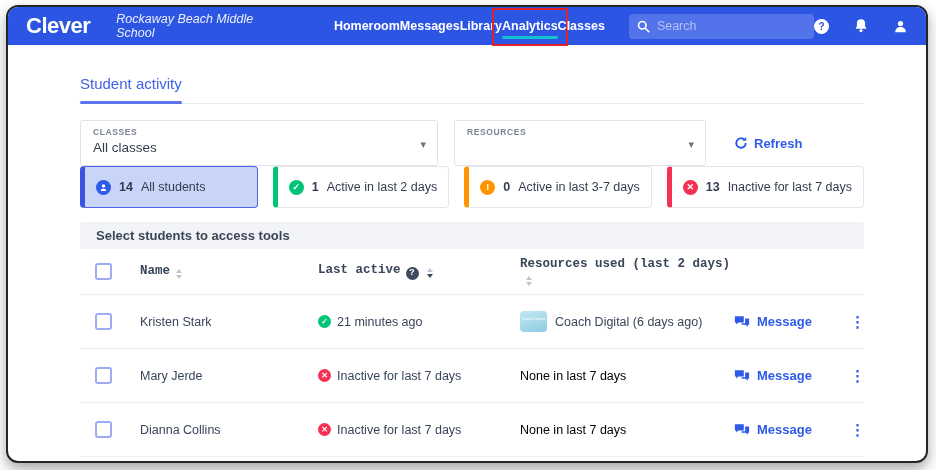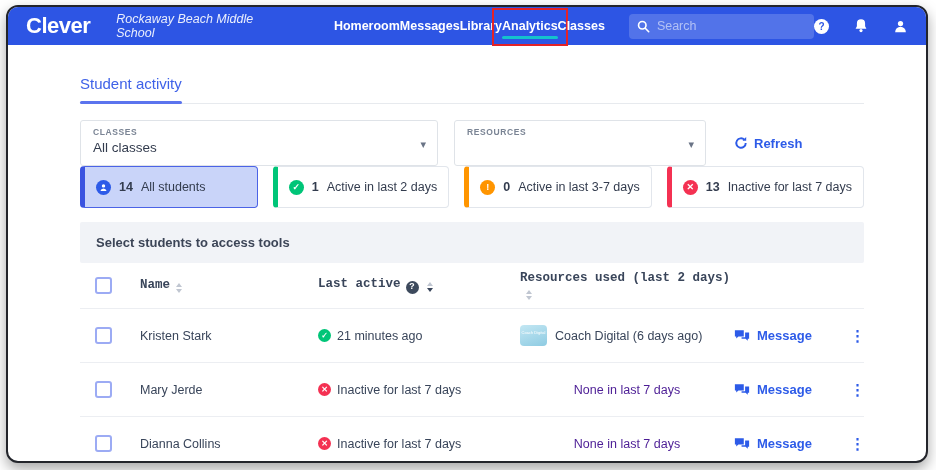--- a/index.html
+++ b/index.html
@@ -76,42 +76,42 @@
   .dot {
     width:15px; height:15px; border-radius:50%; display:flex; align-items:center;
     justify-content:center; color:#fff; font-size:9px; font-weight:800; flex:none;
   }
   .dot.blue { background:var(--link,#2d5be8); }
   .dot.green { background:var(--green,#00c578); }
   .dot.orange { background:var(--orange,#ff9500); }
   .dot.red { background:var(--red,#f43152); }
   
   .select-bar {
-    margin-top:14px; background:#f1f3f7; padding:13px 16px; font-size:13px;
+    margin-top:14px; background:#f1f3f7; padding:6px 16px; font-size:13px;
     font-weight:700; color:#3c4557; border-radius:2px;
   }
   
   .trow {
     display:grid; grid-template-columns:60px 178px 202px 214px 1fr;
     align-items:center; min-height:54px; border-bottom:1px solid #eceef2;
     font-size:12.5px; color:#39455a;
   }
   .trow.thead { min-height:46px; font-weight:700;font-family:Liberation Mono, monospace; }
   .cb-cell { padding-left:15px; }
   .checkbox { width:17px; height:17px; border:2px solid #9cabf4; border-radius:3px; background:#fff; cursor:pointer; }
   .sort { display:inline-flex; flex-direction:column; gap:2px; margin-left:6px; vertical-align:1px; }
   .sort i { width:0; height:0; border-left:3.5px solid transparent; border-right:3.5px solid transparent; }
   .sort .up { border-bottom:4px solid #c0c6d1; }
   .sort .dn { border-top:4px solid #c0c6d1; }
   .sort .dark { border-top-color:#39455a; }
   .help-dark {
     display:inline-flex; width:13px; height:13px; border-radius:50%; background:#3d4a5d; color:#fff;
     font-size:9px; font-weight:800; align-items:center; justify-content:center; margin:0 2px 0 5px; vertical-align:-2px;
   }
-  .cell-muted { color:#4c1d95;text-align:center; }
+  .cell-muted { color:#000000; }
   .last-cell { display:flex; align-items:center; gap:6px; }
   .res-cell { display:flex; align-items:center; gap:8px; }
   .res-thumb {
     width:27px; height:21px; border-radius:4px; flex:none;
     background:linear-gradient(160deg,#c3e7f3,#8ecbe2); color:#fff;
     font-size:4px; line-height:1.2; text-align:center; padding-top:6px; overflow:hidden;
   }
   .actions-cell { display:flex; align-items:center; }
   .msg-btn { display:flex; align-items:center; gap:7px; color:var(--link,#2d5be8); font-size:13px; font-weight:700; cursor:pointer; }
   .kebab { margin-left:38px; color:var(--link,#2d5be8); font-size:15px; font-weight:800; cursor:pointer; letter-spacing:0; line-height:1; }

